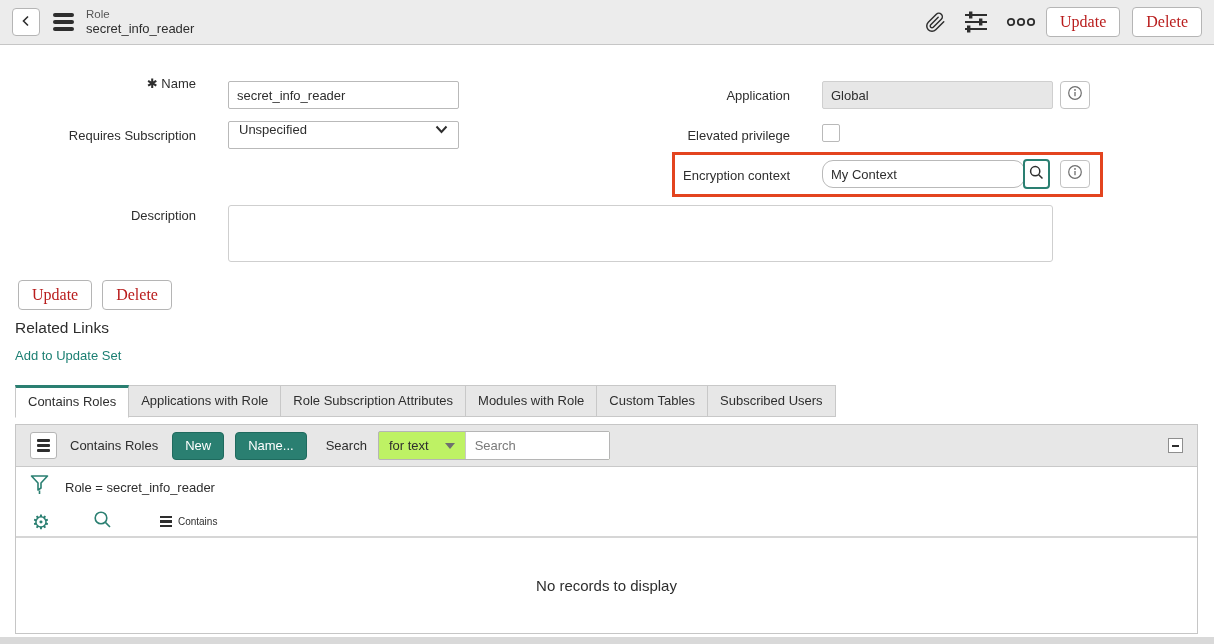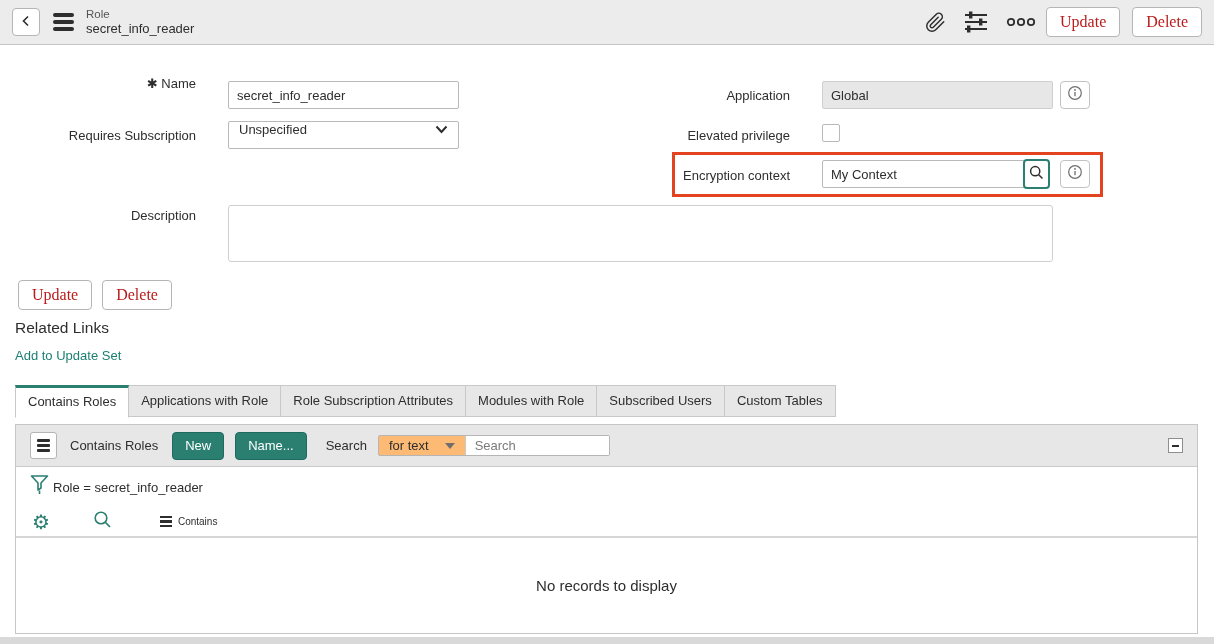--- a/index.html
+++ b/index.html
@@ -70,35 +70,35 @@
              display:flex; align-items:center; padding:0 14px; }
   .burger-btn { width:27px; height:27px; background:#fff; border:1px solid #b5b5b5; border-radius:3px;
                 display:flex; flex-direction:column; gap:2.5px; align-items:center; justify-content:center; cursor:pointer; }
   .burger-btn span { width:13px; height:2.5px; background:#2e2e2e; border-radius:1px; }
   .list-title { margin-left:13px; font-size:13px; color:#2e2e2e; }
   .btn-teal { margin-left:14px; background:#2a7f71; border:1px solid #1f6a5e; border-radius:4px;
               color:#fff; font-size:13px; padding:5.5px 12px; cursor:pointer;
               font-family:"Liberation Sans", sans-serif; }
   .btn-teal + .btn-teal { margin-left:11px; }
   .search-lbl { margin-left:19px; font-size:13px; }
-  .search-group { margin-left:11px; display:flex; align-items:stretch; height:21px;
-                  border:1px solid #b5b5b5; border-radius:2px; background:#fdba74; }
+  .search-group { margin-left:11px; display:flex; align-items:stretch; height:29px;
+                  border:1px solid #b5b5b5; border-radius:2px; background:#bef264; }
   .search-type { display:flex; align-items:center; gap:16px; padding:0 10px; font-size:13px;
                  border-right:1px solid #c9c9c9; cursor:pointer; }
   .tri-down { width:0; height:0; border-left:5px solid transparent; border-right:5px solid transparent;
               border-top:6px solid #6f6f6f; }
   .search-input { border:none; width:143px; font-size:13px; padding:0 9px;
                   font-family:"Liberation Sans", sans-serif; color:#2e2e2e; }
   .search-input::placeholder { color:#7a7a7a; }
   .collapse-box { margin-left:auto; width:15px; height:15px; background:#fff; border:1px solid #8e8e8e;
                   display:flex; align-items:center; justify-content:center; cursor:pointer; }
   .collapse-box i { display:block; width:7px; height:2px; background:#2e2e2e; }
 
   .filter-row { height:40px; display:flex; align-items:center; padding:0 14px; }
-  .filter-text { margin-left:4px; font-size:13px; color:#2e2e2e; }
+  .filter-text { margin-left:16px; font-size:13px; color:#2e2e2e; }
   .colhdr-row { height:31px; display:flex; align-items:center; padding:0 14px;
                 border-bottom:2px solid #d6d6d6; }
   .gear-glyph { font-size:20px; color:#2a7f71; line-height:1; cursor:pointer; margin-left:2px; }
   .col-search-icon { margin-left:43px; cursor:pointer; }
   .col-label { margin-left:48px; display:flex; align-items:center; gap:6px; font-size:10px; cursor:pointer; }
   .mini-burger { display:flex; flex-direction:column; gap:2px; }
   .mini-burger span { width:12px; height:2.4px; background:#2e2e2e; }
   .empty-row { height:95px; display:flex; align-items:center; justify-content:center;
                font-size:15px; color:#2e2e2e; }
 </style>
@@ -179,21 +179,21 @@
       <svg width="13" height="9" viewBox="0 0 13 9">
           <polyline points="1.5,1.5 6.5,7 11.5,1.5" fill="none" stroke="#2e2e2e" stroke-width="2"></polyline>
         </svg>
     </span>
   </div>
 
   <div class="lbl lbl-r" style="left:640px; top:128px;">Elevated privilege</div>
   <div class="checkbox" style="left:822px; top:124px;"></div>
 
   <div class="lbl lbl-r" style="left:640px; top:168px; z-index:3;">Encryption context</div>
-  <input class="inp" style="left: 822px; top: 160px; width: 203px; z-index: 3;" type="text" value="My Context">
+  <input class="inp" style="left: 822px; top: 160px; width: 203px; z-index: 3; border-radius: 11px;" type="text" value="My Context">
   <div class="ref-search-btn" style="z-index:3;">
     <span>
       <svg width="15" height="15" viewBox="0 0 15 15" fill="none" stroke="#2e2e2e" stroke-width="1.5">
           <circle cx="6.2" cy="6.2" r="4.6"></circle>
           <line x1="9.7" y1="9.7" x2="13.5" y2="13.5"></line>
         </svg>
     </span>
   </div>
   <div class="info-btn" style="left:1060px; top:160px; z-index:3;">
     <span>
@@ -215,22 +215,22 @@
   </div>
 
   <div class="related-title">Related Links</div>
   <a class="related-link">Add to Update Set</a>
 
   <div class="tabs">
     <div class="tab active">Contains Roles</div>
     <div class="tab">Applications with Role</div>
     <div class="tab">Role Subscription Attributes</div>
     <div class="tab">Modules with Role</div>
+    <div class="tab">Custom Tables</div>
     <div class="tab">Subscribed Users</div>
-    <div class="tab">Custom Tables</div>
   </div>
 
   <div class="list-wrap">
     <div class="toolbar">
       <div class="burger-btn">
         <span></span>
           <span></span>
           <span></span>
       </div>
       <span class="list-title">Contains Roles</span>

